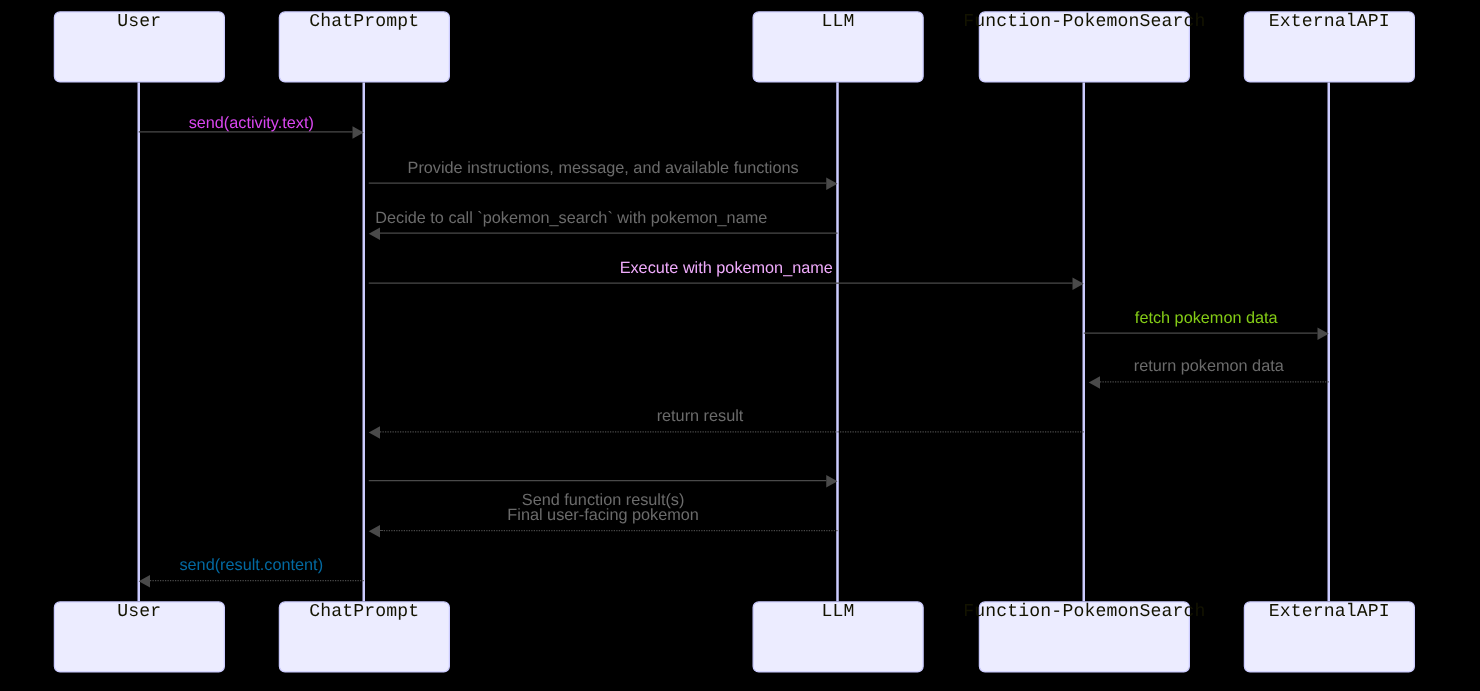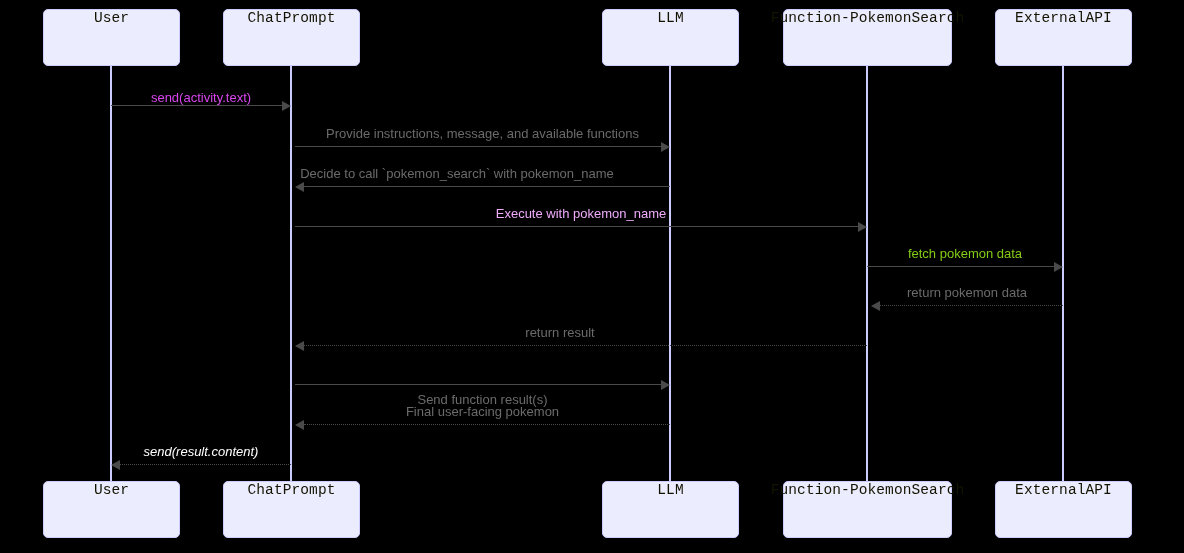--- a/index.html
+++ b/index.html
@@ -129,14 +129,14 @@
     <div class="arrow-head left" style="top: 341px; left: 295px; border-right-color: rgb(74, 74, 74);"></div>
     <div class="msg-label" style="left: 560px; top: 325px; color: rgb(107, 107, 107);">return result</div>
     <div class="msg-line" style="left: 295px; top: 384px; width: 366px; border-top-color: rgb(74, 74, 74);"></div>
     <div class="arrow-head right" style="top: 380px; left: 661px; border-left-color: rgb(74, 74, 74);"></div>
     <div class="msg-label" style="left: 482.5px; top: 364px; color: rgb(107, 107, 107); margin-top: 28px;">Send function result(s)</div>
     <div class="msg-line dotted" style="left: 304px; top: 424px; width: 366px; border-top-color: rgb(74, 74, 74);"></div>
     <div class="arrow-head left" style="top: 420px; left: 295px; border-right-color: rgb(74, 74, 74);"></div>
     <div class="msg-label" style="left: 482.5px; top: 404px; color: rgb(107, 107, 107);">Final user-facing pokemon</div>
     <div class="msg-line dotted" style="left: 120px; top: 464px; width: 171px; border-top-color: rgb(74, 74, 74);"></div>
     <div class="arrow-head left" style="top: 460px; left: 111px; border-right-color: rgb(74, 74, 74);"></div>
-    <div class="msg-label" style="left: 201px; top: 444px; color: #ffffff; font-style: italic;">send(result.content)</div>
+    <div class="msg-label" style="left: 201px; top: 444px; color: #0369a1;">send(result.content)</div>
   </div>
 
 </body></html>

